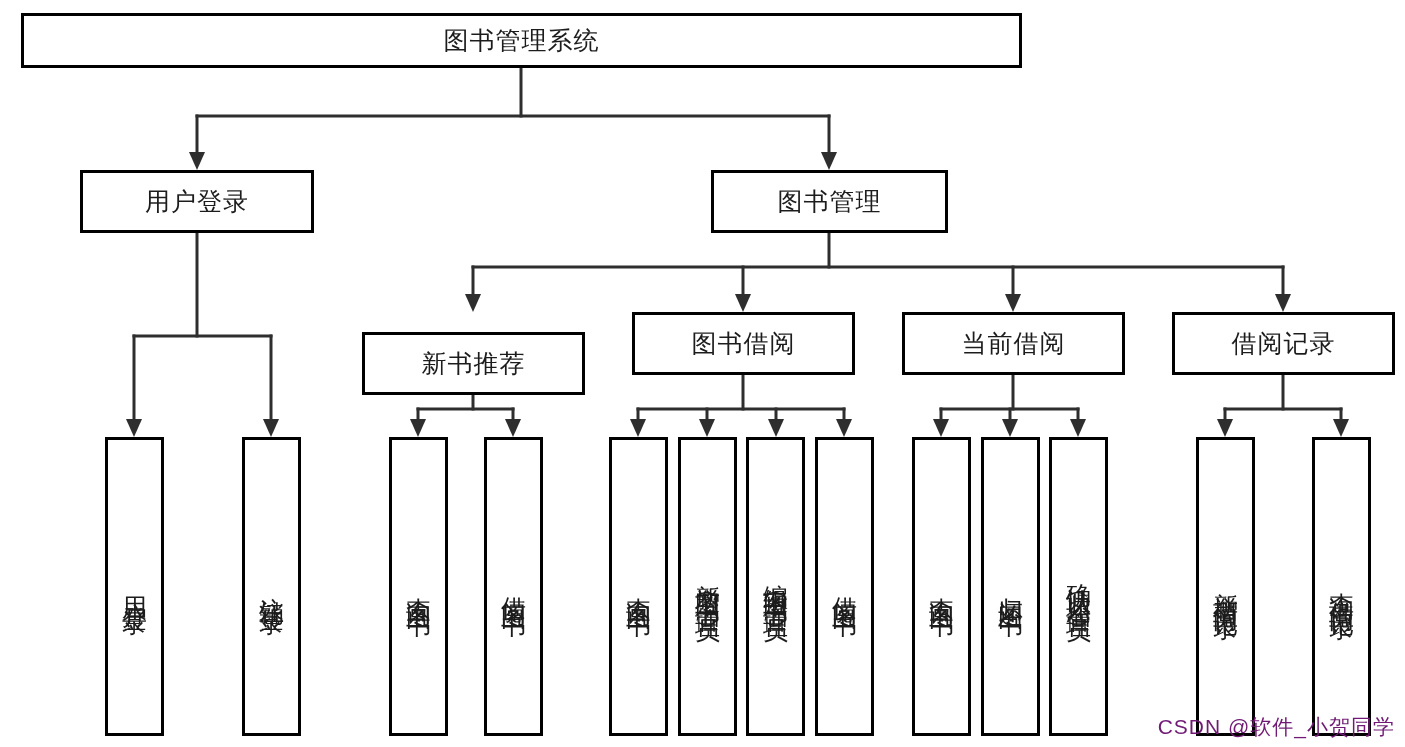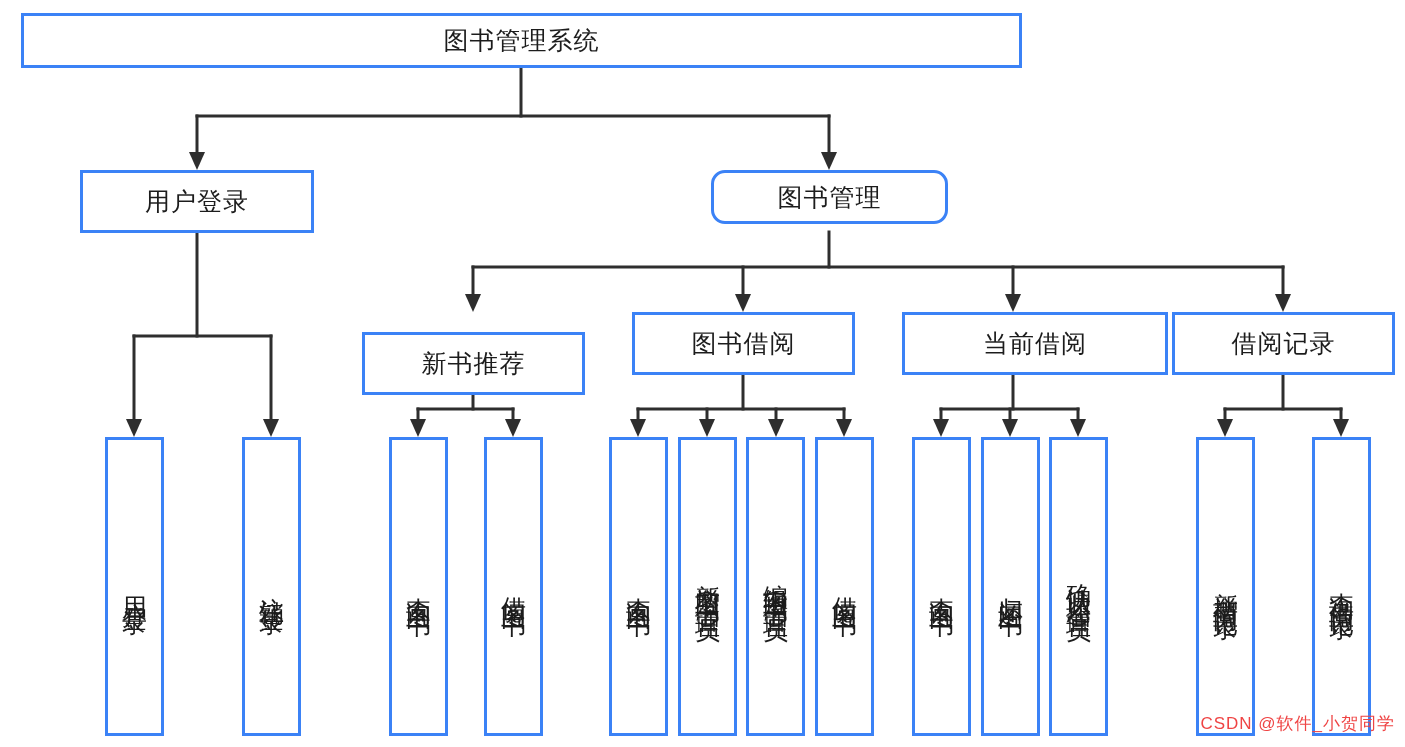--- a/index.html
+++ b/index.html
@@ -18,21 +18,21 @@
   #connectors {
     position: absolute;
     left: 0;
     top: 0;
     z-index: 1;
   }
   .node {
     position: absolute;
     box-sizing: border-box;
     background: #ffffff;
-    border: 3px solid #3b82f6;
+    border: 3px solid #000000;
     color: #1c1c1c;
     z-index: 2;
     display: flex;
     align-items: center;
     justify-content: center;
   }
   .node .hlabel {
     font-size: 25px;
     letter-spacing: 1px;
     white-space: nowrap;
@@ -42,23 +42,23 @@
     writing-mode: vertical-rl;
     text-orientation: mixed;
     font-size: 25px;
     line-height: 1;
     letter-spacing: 5px;
     white-space: nowrap;
   }
   .watermark {
     position: absolute;
     right: 10px;
-    bottom: 12px;
-    font-size: 17px;
-    color: #ef4444;
+    bottom: 6px;
+    font-size: 21px;
+    color: #701a75;
     z-index: 10;
     white-space: nowrap;
     letter-spacing: 1px;
   }
 </style>
 </head>
 <body>
 
 <div id="stage">
 
@@ -135,31 +135,31 @@
     </g>
   </svg>
 
   <div class="node" style="left:21px; top:13px; width:1001px; height:55px;">
     <span class="hlabel">图书管理系统</span>
   </div>
 
   <div class="node" style="left:80px; top:170px; width:234px; height:63px;">
     <span class="hlabel">用户登录</span>
   </div>
-  <div class="node" style="left:711px; top:170px; width:237px; height:54px;border-radius:14px;">
+  <div class="node" style="left:711px; top:170px; width:237px; height:63px;">
     <span class="hlabel">图书管理</span>
   </div>
 
   <div class="node" style="left:362px; top:312px; width:223px; height:63px;margin-top:20px;">
     <span class="hlabel">新书推荐</span>
   </div>
   <div class="node" style="left:632px; top:312px; width:223px; height:63px;">
     <span class="hlabel">图书借阅</span>
   </div>
-  <div class="node" style="left:902px; top:312px; width:266px; height:63px;">
+  <div class="node" style="left:902px; top:312px; width:223px; height:63px;">
     <span class="hlabel">当前借阅</span>
   </div>
   <div class="node" style="left:1172px; top:312px; width:223px; height:63px;text-align:center;">
     <span class="hlabel">借阅记录</span>
   </div>
 
   <div class="node leaf" style="left:105px; top:437px; width:59px; height:299px;">
     <span class="vlabel">用户登录</span>
   </div>
   <div class="node leaf" style="left:242px; top:437px; width:59px; height:299px;">

